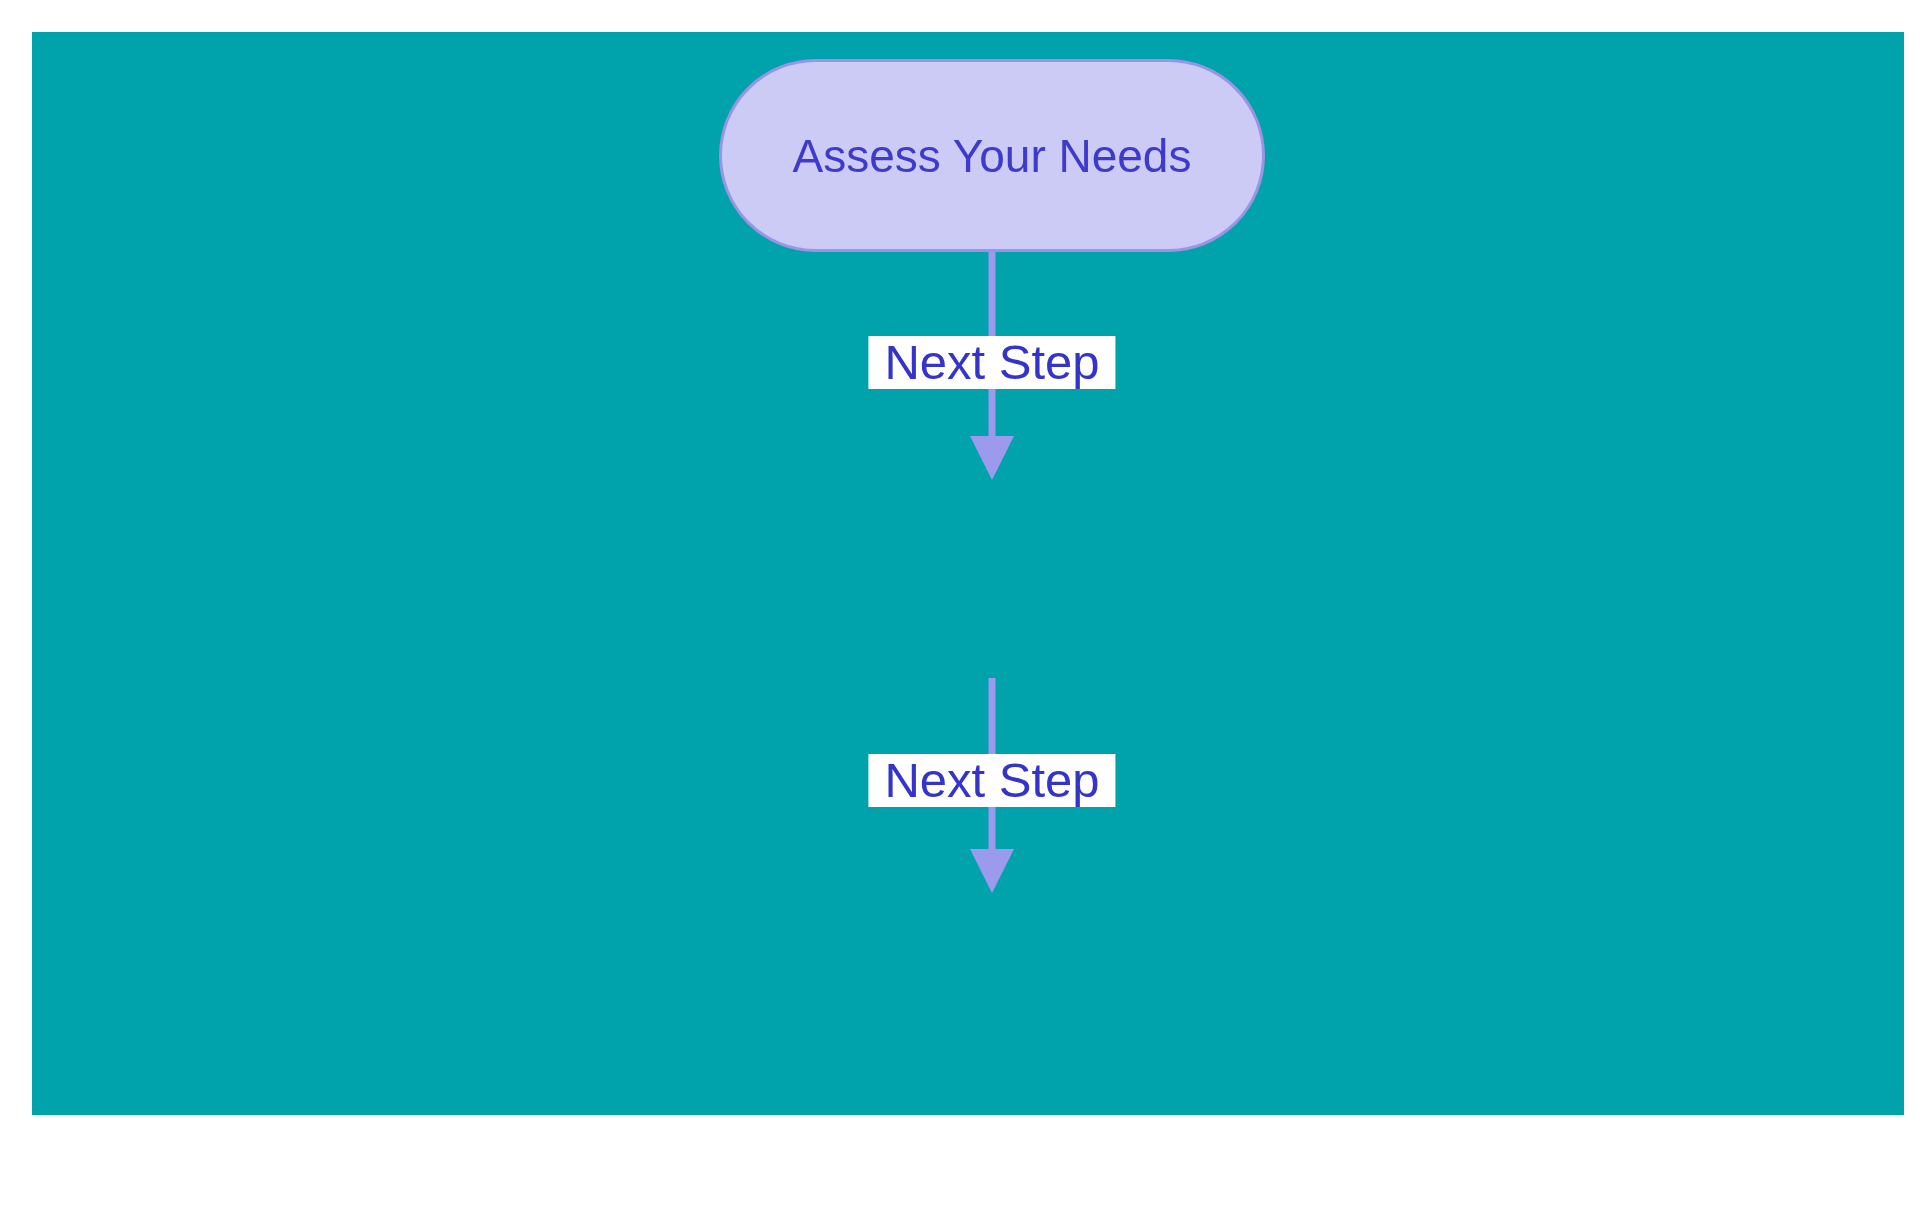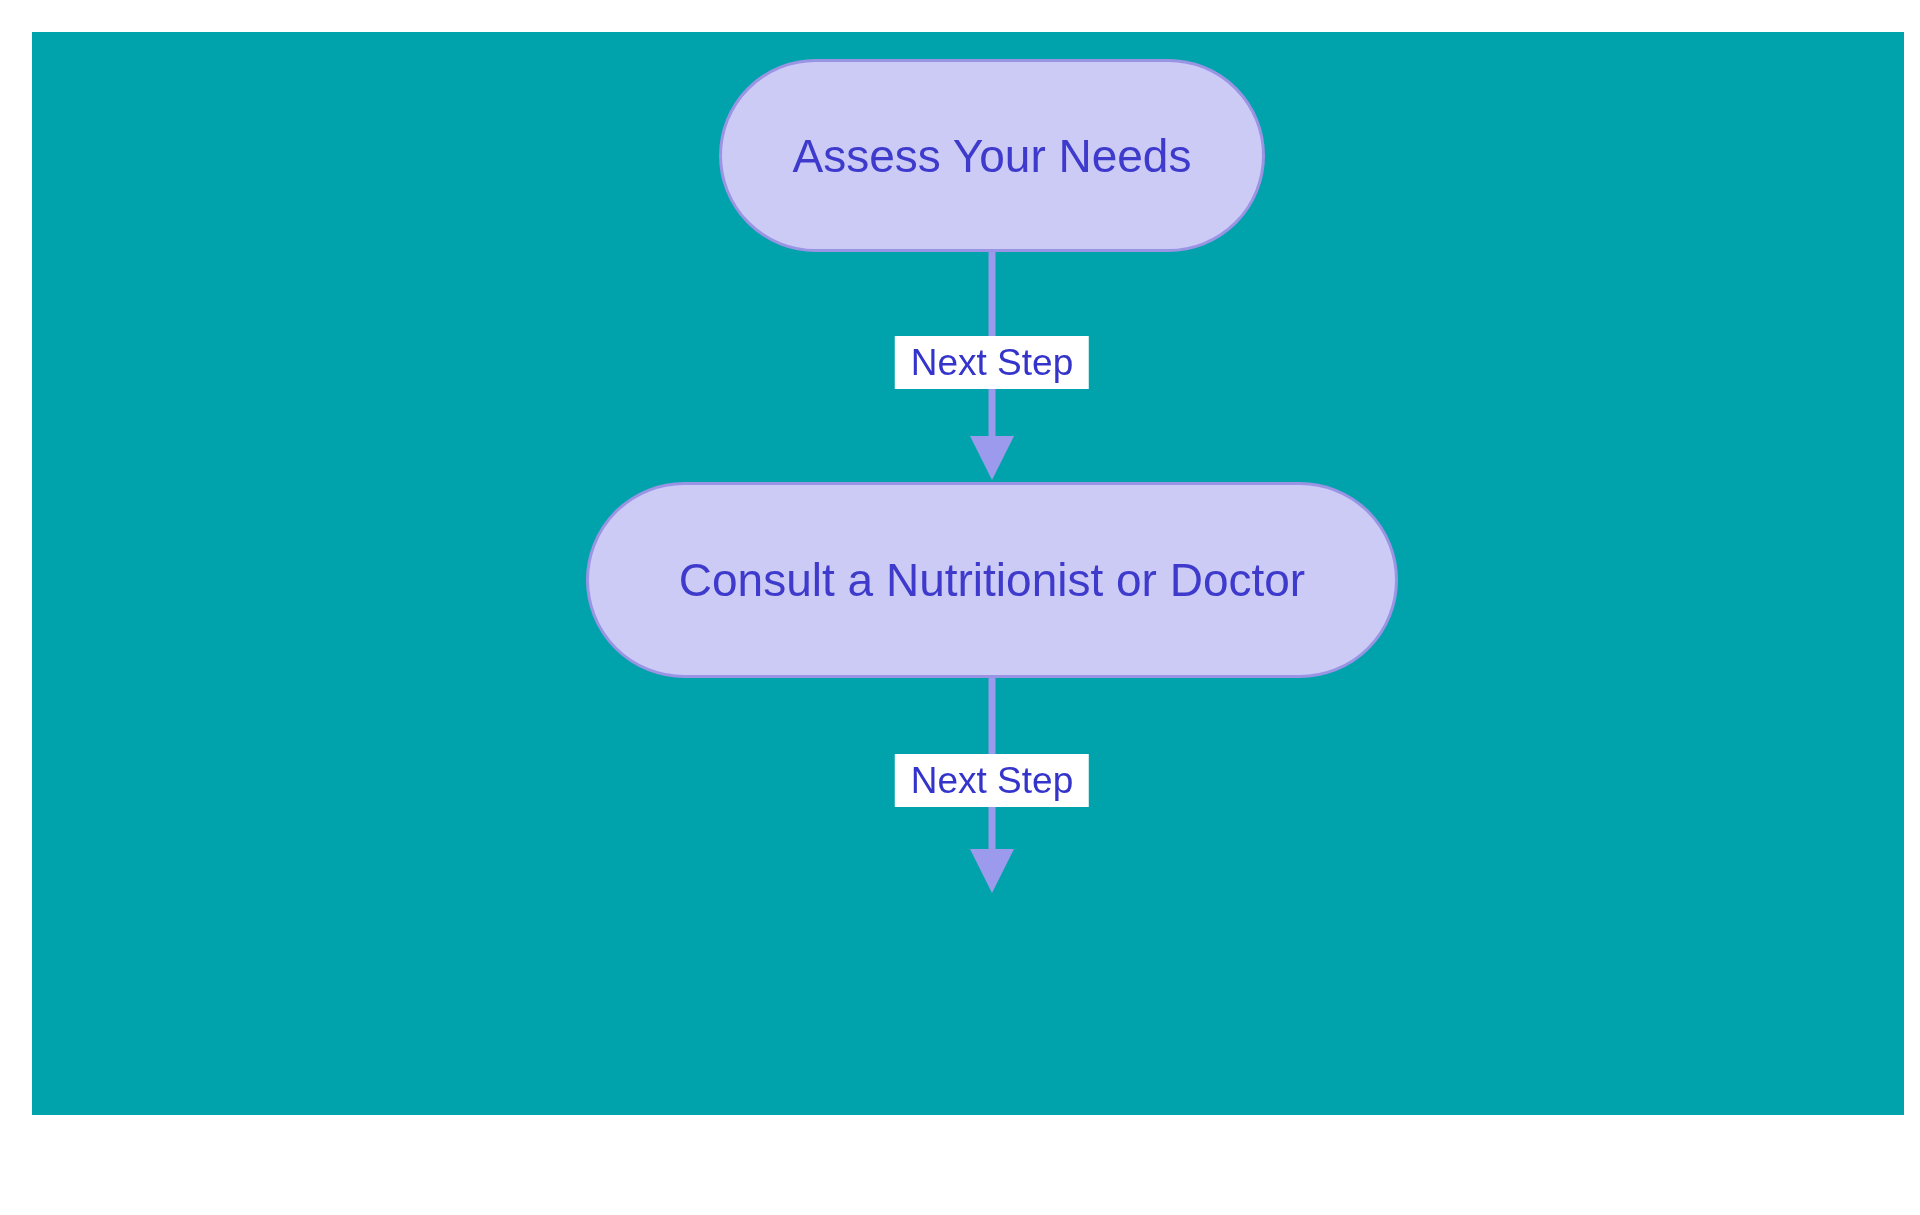--- a/index.html
+++ b/index.html
@@ -71,21 +71,21 @@
   }
   .head-1 { top: 404px; }
   .head-2 { top: 817px; }
 
   .edge-label {
     position: absolute;
     left: 50%;
     transform: translateX(-50%);
     background: var(--edge_label_bg);
     color: var(--edge_label_color);
-    font-size: 37px;
+    font-size: 49px;
     line-height: 53px;
     height: 53px;
     padding: 0 8px;
     white-space: nowrap;
     z-index: 2;
   }
   .label-1 { top: 304px; }
   .label-2 { top: 722px; }
 </style>
 </head>
@@ -98,23 +98,20 @@
   <div class="node node-1">
     <span>Assess Your Needs</span>
   </div>
 
   <div class="edge-line line-1"></div>
   <div class="edge-label label-1">
     <span>Next Step</span>
   </div>
   <div class="arrowhead head-1"></div>
 
-  <div class="node node-2">
-    <span>Consult a Nutritionist or Doctor</span>
-  </div>
 
   <div class="edge-line line-2"></div>
   <div class="edge-label label-2">
     <span>Next Step</span>
   </div>
   <div class="arrowhead head-2"></div>
 
 
 </div>
 

